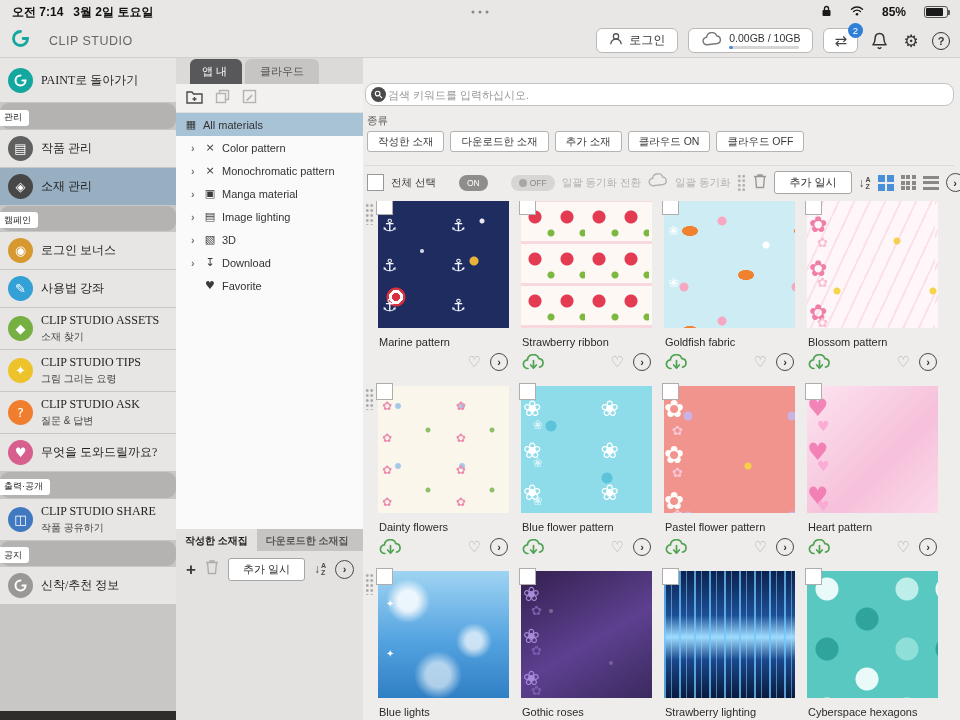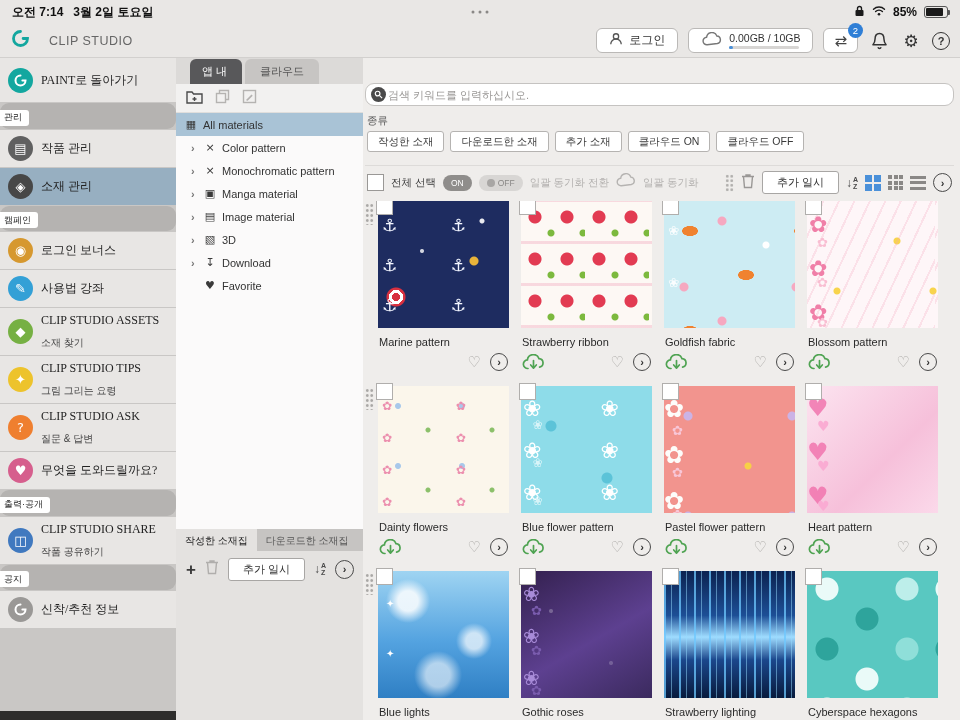--- a/index.html
+++ b/index.html
@@ -6,21 +6,21 @@
   body{width:960px;height:720px;overflow:hidden;background:#efedeb;
        font-family:"Liberation Sans","DejaVu Sans",sans-serif;color:#222;}
   .screen{width:960px;height:720px;display:flex;flex-direction:column;}
 
   
   .statusbar{height:24px;background:#e9e7e5;display:flex;align-items:center;
     justify-content:space-between;padding:0 12px;font-size:12px;font-weight:bold;color:#111;position:relative;flex:none;}
   .sb-left{display:flex;gap:10px;}
   .sb-dots{position:absolute;left:50%;top:50%;transform:translate(-50%,-50%);display:flex;gap:4px;}
   .sb-dots i{width:3px;height:3px;border-radius:50%;background:#8a8886;display:block;}
-  .sb-right{display:flex;align-items:center;gap:7px;}
+  .sb-right{display:flex;align-items:center;gap:18px;}
   .batt{width:22px;height:10px;border:1px solid #555;border-radius:3px;position:relative;display:inline-block;}
   .batt i{position:absolute;top:1px;bottom:1px;left:1px;right:4px;background:#1a1a1a;border-radius:1px;display:block;}
   .batt::after{content:"";position:absolute;right:-3px;top:2.5px;width:2px;height:5px;background:#555;border-radius:0 1px 1px 0;}
 
   
   .topbar{height:33px;background:#e9e7e5;border-bottom:1px solid #d2d0ce;display:flex;align-items:center;padding:0 10px;flex:none;}
   .logo{display:flex;align-items:center;gap:18px;}
   .logo .lg-text{font-size:12.5px;color:#666;letter-spacing:.5px;}
   .top-actions{margin-left:auto;display:flex;align-items:center;gap:10px;}
   .hbtn{display:flex;align-items:center;gap:6px;background:#fff;border:1px solid #bbb9b7;border-radius:6px;
@@ -41,40 +41,40 @@
   .main{flex:1;display:flex;min-height:0;}
 
   
   .sidebar{width:176px;background:#c9c7c5;display:flex;flex-direction:column;overflow:hidden;flex:none;}
   .side-item{background:#e8e6e4;margin-bottom:1px;padding:5px 8px;display:flex;gap:8px;align-items:center;min-height:27px;}
   .side-item.paint{min-height:34px;}
   .side-item.sel{background:#97afc1;}
   .side-ico{width:25px;height:25px;border-radius:50%;color:#fff;display:flex;align-items:center;justify-content:center;
             font-size:13px;flex:none;font-family:"DejaVu Sans",sans-serif;}
   .side-t1{font-size:12px;color:#222;font-family:Liberation Serif, serif;}
-  .side-t2{font-size:10px;color:#444;margin-top:8px;}
+  .side-t2{font-size:10px;color:#444;margin-top:2px;}
   .side-band{background:#b5b3b1;padding:3px 0;margin-bottom:1px;border-radius:9px;}
   .side-tag{background:#fff;color:#222;font-size:9px;padding:1.5px 7px 1.5px 4px;border-radius:0 3px 3px 0;display:inline-block;}
   .side-bottom-dark{margin-top:auto;height:9px;background:#2e2d2c;flex:none;}
 
   
   .tree-col{width:187px;background:#dcdad8;display:flex;flex-direction:column;flex:none;min-height:0;}
   .tabs{height:26px;display:flex;align-items:flex-end;padding-left:14px;gap:3px;flex:none;}
   .tab{background:#c7c5c3;color:#555;font-size:11px;padding:5px 15px;border-radius:6px 6px 0 0;}
   .tab.active{background:#58585a;color:#fff;padding-left:12px;}
   .tree-panel{flex:1;display:flex;flex-direction:column;background:#fbfafa;min-height:0;}
   .tree-toolbar{height:28px;background:#f2f1f0;border-bottom:1px solid #e0dedc;display:flex;align-items:center;gap:12px;padding:0 10px;flex:none;}
   .tree-list{flex:1;overflow:hidden;}
   .tree-row{height:23px;display:flex;align-items:center;font-size:11px;color:#333;padding-left:8px;gap:5px;}
   .tree-row.sel{background:#a9c3d6;}
   .tree-row.child{padding-left:15px;}
   .tree-arrow{color:#777;font-size:11px;width:7px;font-weight:bold;flex:none;}
   .tree-ico{width:14px;text-align:center;font-size:11px;color:#3a3a3a;flex:none;font-family:"DejaVu Sans",sans-serif;}
   .coll-tabs{background:#c6c4c2;display:flex;height:22px;font-size:10px;color:#555;flex:none;}
-  .coll-tab{padding:5px 9px 0;}
+  .coll-tab{padding:5px 9px 0;font-weight:bold;}
   .coll-tab.active{background:#e4e2e0;color:#222;}
   .coll-toolbar{background:#e4e2e0;height:36px;display:flex;align-items:center;padding:0 10px;gap:9px;flex:none;}
   .plus{font-size:17px;color:#3a3a3a;font-weight:bold;line-height:1;}
   .sort-btn{background:#fff;border:1px solid #a8a6a4;border-radius:3px;font-size:11px;color:#333;
             padding:3px 14px;font-family:inherit;white-space:nowrap;}
   .coll-toolbar .sort-btn{flex:1;max-width:100px;}
   .coll-body{height:133px;background:#e4e2e0;flex:none;}
 
   .az{display:flex;align-items:center;gap:1px;color:#4a4a4a;}
   .az-ar{font-size:12px;line-height:1;}
@@ -92,21 +92,21 @@
   .search-bar input::placeholder{color:#9a9896;}
   .type-label{margin:8px 0 3px 2px;font-size:10.5px;color:#555;flex:none;}
   .chips{display:flex;gap:6px;margin-left:2px;flex:none;}
   .chip{height:21px;background:#fff;border:1px solid #b5b3b1;border-radius:3px;font-size:10.5px;color:#3a3a3a;
         padding:0 10px;display:flex;align-items:center;font-family:inherit;}
   .hr{border-top:1px solid #dddbd9;margin-top:13px;flex:none;}
   .grid-toolbar{display:flex;align-items:center;gap:7px;margin:5px 2px 7px 2px;flex:none;}
   .cb2{width:15px;height:15px;background:#fff;border:1px solid #9a9896;display:inline-block;flex:none;}
   .tl{font-size:10.5px;color:#3a3a3a;white-space:nowrap;}
   .tl.dim{color:#b3b1af;}
-  .pill{height:16px;border-radius:8px;display:flex;align-items:center;justify-content:center;font-size:8.5px;padding:0 8px;gap:3px;}
+  .pill{height:16px;border-radius:8px;display:flex;align-items:center;justify-content:center;font-size:8.5px;padding:0 8px;gap:3px;margin-left:16px;}
   .pill.on{background:#8f8d8b;color:#fff;}
   .pill.off{background:#d8d6d4;color:#8a8886;}
   .pill .dot{width:8px;height:8px;border-radius:50%;background:#a8a6a4;display:block;}
   .grip-dots{width:9px;height:18px;margin-left:auto;flex:none;
     background-image:radial-gradient(circle,#b0aeac 1.1px,transparent 1.6px);background-size:4.5px 4.5px;}
   .vi{display:grid;gap:2px;flex:none;}
   .vi i{display:block;}
   .vi-large{grid-template-columns:7px 7px;grid-auto-rows:7px;}
   .vi-large i{background:#4a90d9;}
   .vi-small{grid-template-columns:4px 4px 4px;grid-auto-rows:4px;gap:1.5px;}
@@ -400,21 +400,21 @@
               <span>Monochromatic pattern</span>
             </div>
             <div class="tree-row child">
               <span class="tree-arrow">›</span>
               <span class="tree-ico">▣</span>
               <span>Manga material</span>
             </div>
             <div class="tree-row child">
               <span class="tree-arrow">›</span>
               <span class="tree-ico">▤</span>
-              <span>Image material</span>
+              <span>Image lighting</span>
             </div>
             <div class="tree-row child">
               <span class="tree-arrow">›</span>
               <span class="tree-ico">▧</span>
               <span>3D</span>
             </div>
             <div class="tree-row child">
               <span class="tree-arrow">›</span>
               <span class="tree-ico">↧</span>
               <span>Download</span>

